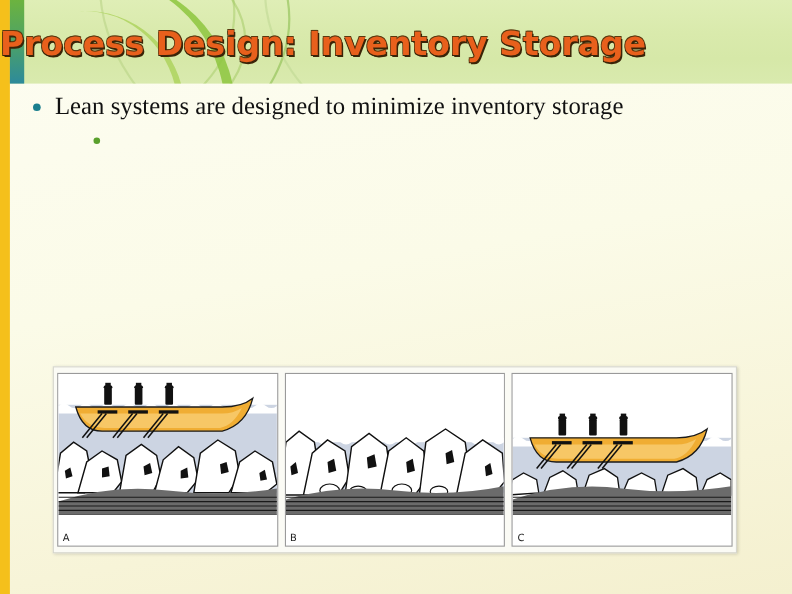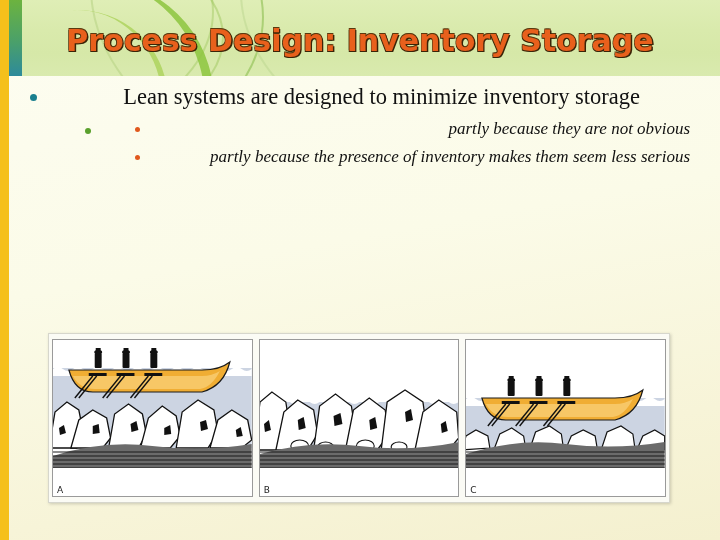--- a/index.html
+++ b/index.html
@@ -39,34 +39,34 @@
   .bar-green{position:absolute;left:9px;top:0;width:13px;height:76px;
     background:linear-gradient(180deg,#6cb33f 0%,#4aa06a 55%,#2d8a9b 100%);z-index:6;}
   
   .kicker{
     position:absolute;left:30px;top:1px;z-index:7;
     font-family:"Liberation Serif", serif;font-style:italic;font-weight:bold;
     font-size:12.5px;color:#1a6b63;letter-spacing:.2px;white-space:nowrap;
   }
   .kicker .num{margin-right:9px;}
   .slide-title{
-    position:absolute;left:0;top:23px;width:720px;text-align:center;z-index:7;
+    position:absolute;left:0;top:23px;width:720px;z-index:7;
     font-family:"DejaVu Sans", sans-serif;font-weight:bold;font-size:30px;
     color:#e8601c;white-space:nowrap;
     text-shadow:1.4px 1.4px 0 #3a2408, -0.6px -0.6px 0 #5a3a10,
                 0.6px -0.6px 0 #5a3a10, -0.6px 0.6px 0 #3a2408;
   }
   
   .body{position:absolute;left:0;top:82px;width:720px;}
   ul{list-style:none;margin:0;padding:0;}
   li{position:relative;}
   .dot{position:absolute;border-radius:50%;}
 
   .lvl1{margin:0 0 0 22px;}
-  .lvl1 > li{padding-left:28px;margin-bottom:2px;text-align:right;}
+  .lvl1 > li{padding-left:28px;margin-bottom:2px;}
   .lvl1 > li > .dot{width:7px;height:7px;background:#1a7f8e;left:8px;top:12px;}
   .lvl1 > li > .txt{font-size:22.5px;line-height:29px;color:#111;display:block;max-width:590px;}
 
   .lvl2{margin:3px 0 0 28px;padding:0;}
   .lvl2 > li{padding-left:24px;margin-bottom:1px;}
   .lvl2 > li > .dot{width:6px;height:6px;background:#5aa02c;left:7px;top:11px;}
   .lvl2 > li > .txt{font-size:19.5px;line-height:26px;color:#111;display:block;max-width:570px;}
 
   .lvl3{margin:6px 0 0 26px;padding:0;}
   .lvl3 > li{padding-left:22px;margin-bottom:4px;}
@@ -109,30 +109,20 @@
   <div class="body">
     <ul class="lvl1">
       <li>
         <span class="dot"></span>
         <span class="txt">Lean systems are designed to minimize inventory storage</span>
 
         <ul class="lvl2">
           <li>
             <span class="dot"></span>
 
-            <ul class="lvl3">
-              <li>
-                <span class="dot"></span>
-                <span class="txt">partly because they are not obvious</span>
-              </li>
-              <li>
-                <span class="dot"></span>
-                <span class="txt">partly because the presence of inventory makes them seem less serious</span>
-              </li>
-            </ul>
           </li>
         </ul>
       </li>
     </ul>
   </div>
 
   <div class="figure-frame">
 
     <div class="panel">
       <div class="scene">

